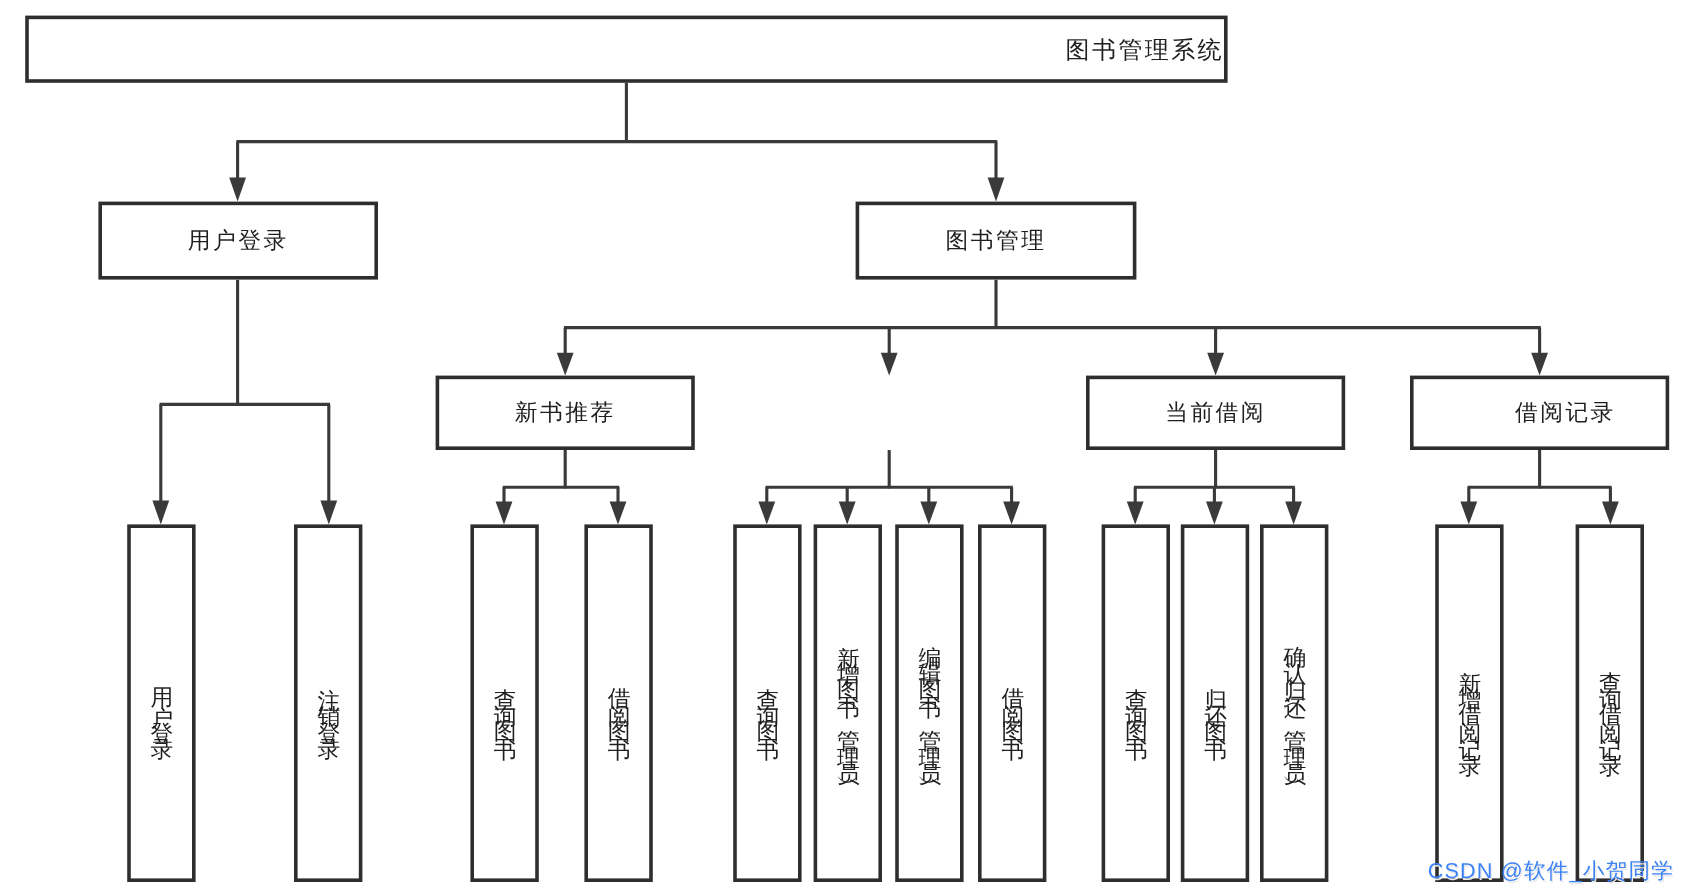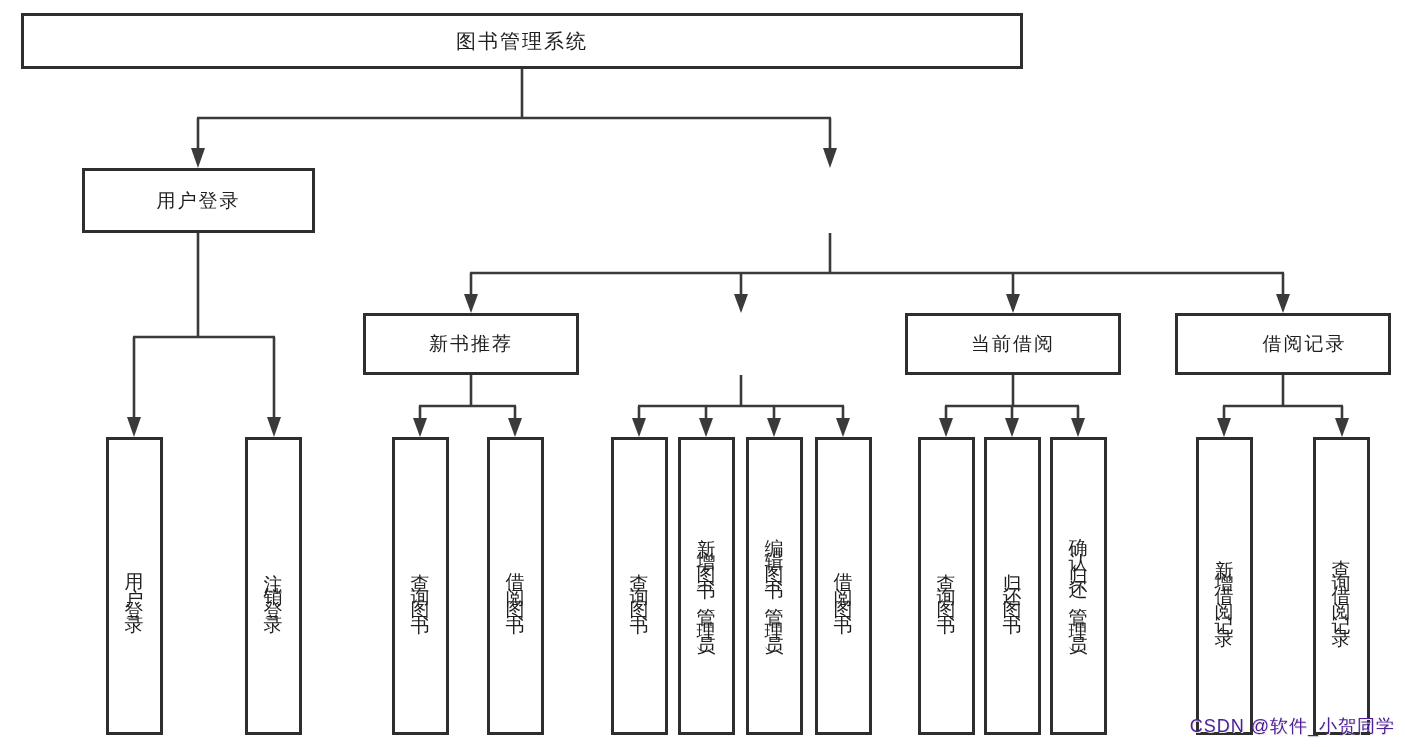--- a/index.html
+++ b/index.html
@@ -10,21 +10,21 @@
     font-family:"Liberation Sans","DejaVu Sans",sans-serif;
     overflow:hidden;
   }
   svg.connectors{position:absolute;left:0;top:0;width:1405px;height:747px;}
   .hbox{
     position:absolute;box-sizing:border-box;
     border:3px solid #2e2e2e;background:#ffffff;
     display:flex;align-items:center;justify-content:center;
     color:#1f1f1f;font-size:19px;letter-spacing:2px;white-space:nowrap;
   }
-  .hbox.root{left:21px;top:13px;width:1002px;height:56px;font-size:20px;}
+  .hbox.root{left:21px;top:13px;width:1002px;height:56px;font-size:20px;justify-content:flex-end;}
   #b-l2a{left:82px;top:168px;width:233px;height:65px;}
   #b-l2b{left:713px;top:168px;width:234px;height:65px;}
   #b-l3a{left:363px;top:313px;width:216px;height:62px;}
   #b-l3b{left:633px;top:313px;width:216px;height:62px;}
   #b-l3c{left:905px;top:313px;width:216px;height:62px;}
   #b-l3d{left:1175px;top:313px;width:216px;height:62px;padding-left:43px;}
   .vbox{
     position:absolute;box-sizing:border-box;top:437px;width:57px;height:298px;
     border:3px solid #2e2e2e;background:#ffffff;
     display:flex;align-items:center;justify-content:center;
@@ -34,21 +34,21 @@
     font-size:19px;line-height:1;letter-spacing:14px;
     color:#1f1f1f;
   }
   #v0{left:106px;}  #v1{left:245px;}
   #v2{left:392px;}  #v3{left:487px;}
   #v4{left:611px;}  #v5{left:678px;}  #v6{left:746px;}  #v7{left:815px;}
   #v8{left:918px;}  #v9{left:984px;}  #v10{left:1050px;}
   #v11{left:1196px;} #v12{left:1313px;}
   .watermark{
     position:absolute;right:10px;top:714px;
-    color:#4c1d95;font-size:18px;letter-spacing:1px;white-space:nowrap;
+    color:#3b82f6;font-size:18px;letter-spacing:1px;white-space:nowrap;
     text-shadow:1px 1px 0 #e8e8e8;
   }
 </style>
 </head>
 <body>
 
 <div class="canvas">
 
   <svg class="connectors" viewBox="0 0 1405 747" xmlns="http://www.w3.org/2000/svg">
     <g stroke="#3a3a3a" stroke-width="2.6" fill="none">
@@ -116,20 +116,23 @@
     </g>
   </svg>
 
   <div class="hbox root" id="b-root">
     <span>图书管理系统</span>
   </div>
 
   <div class="hbox" id="b-l2a">
     <span>用户登录</span>
   </div>
+  <div class="hbox" id="b-l2b">
+    <span>图书管理</span>
+  </div>
 
   <div class="hbox" id="b-l3a">
     <span>新书推荐</span>
   </div>
   <div class="hbox" id="b-l3c">
     <span>当前借阅</span>
   </div>
   <div class="hbox" id="b-l3d">
     <span>借阅记录</span>
   </div>

